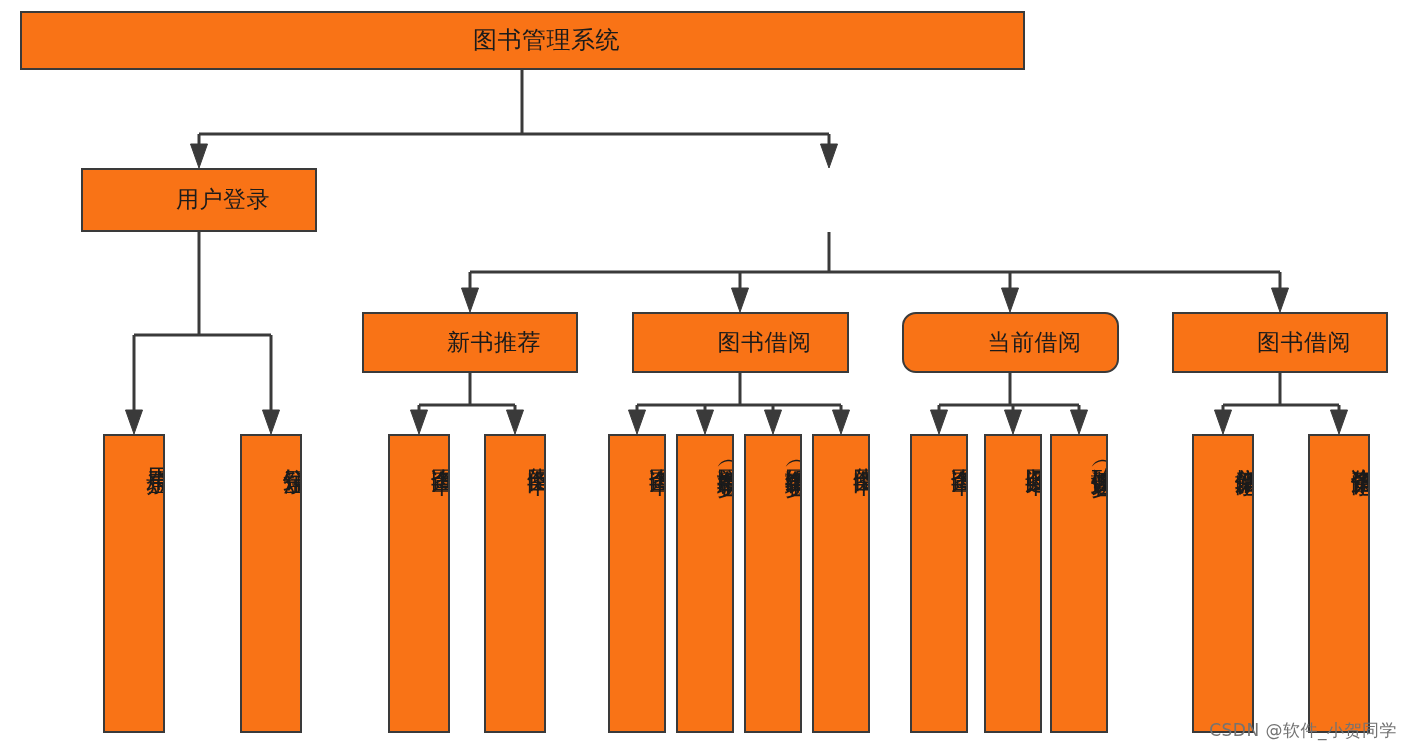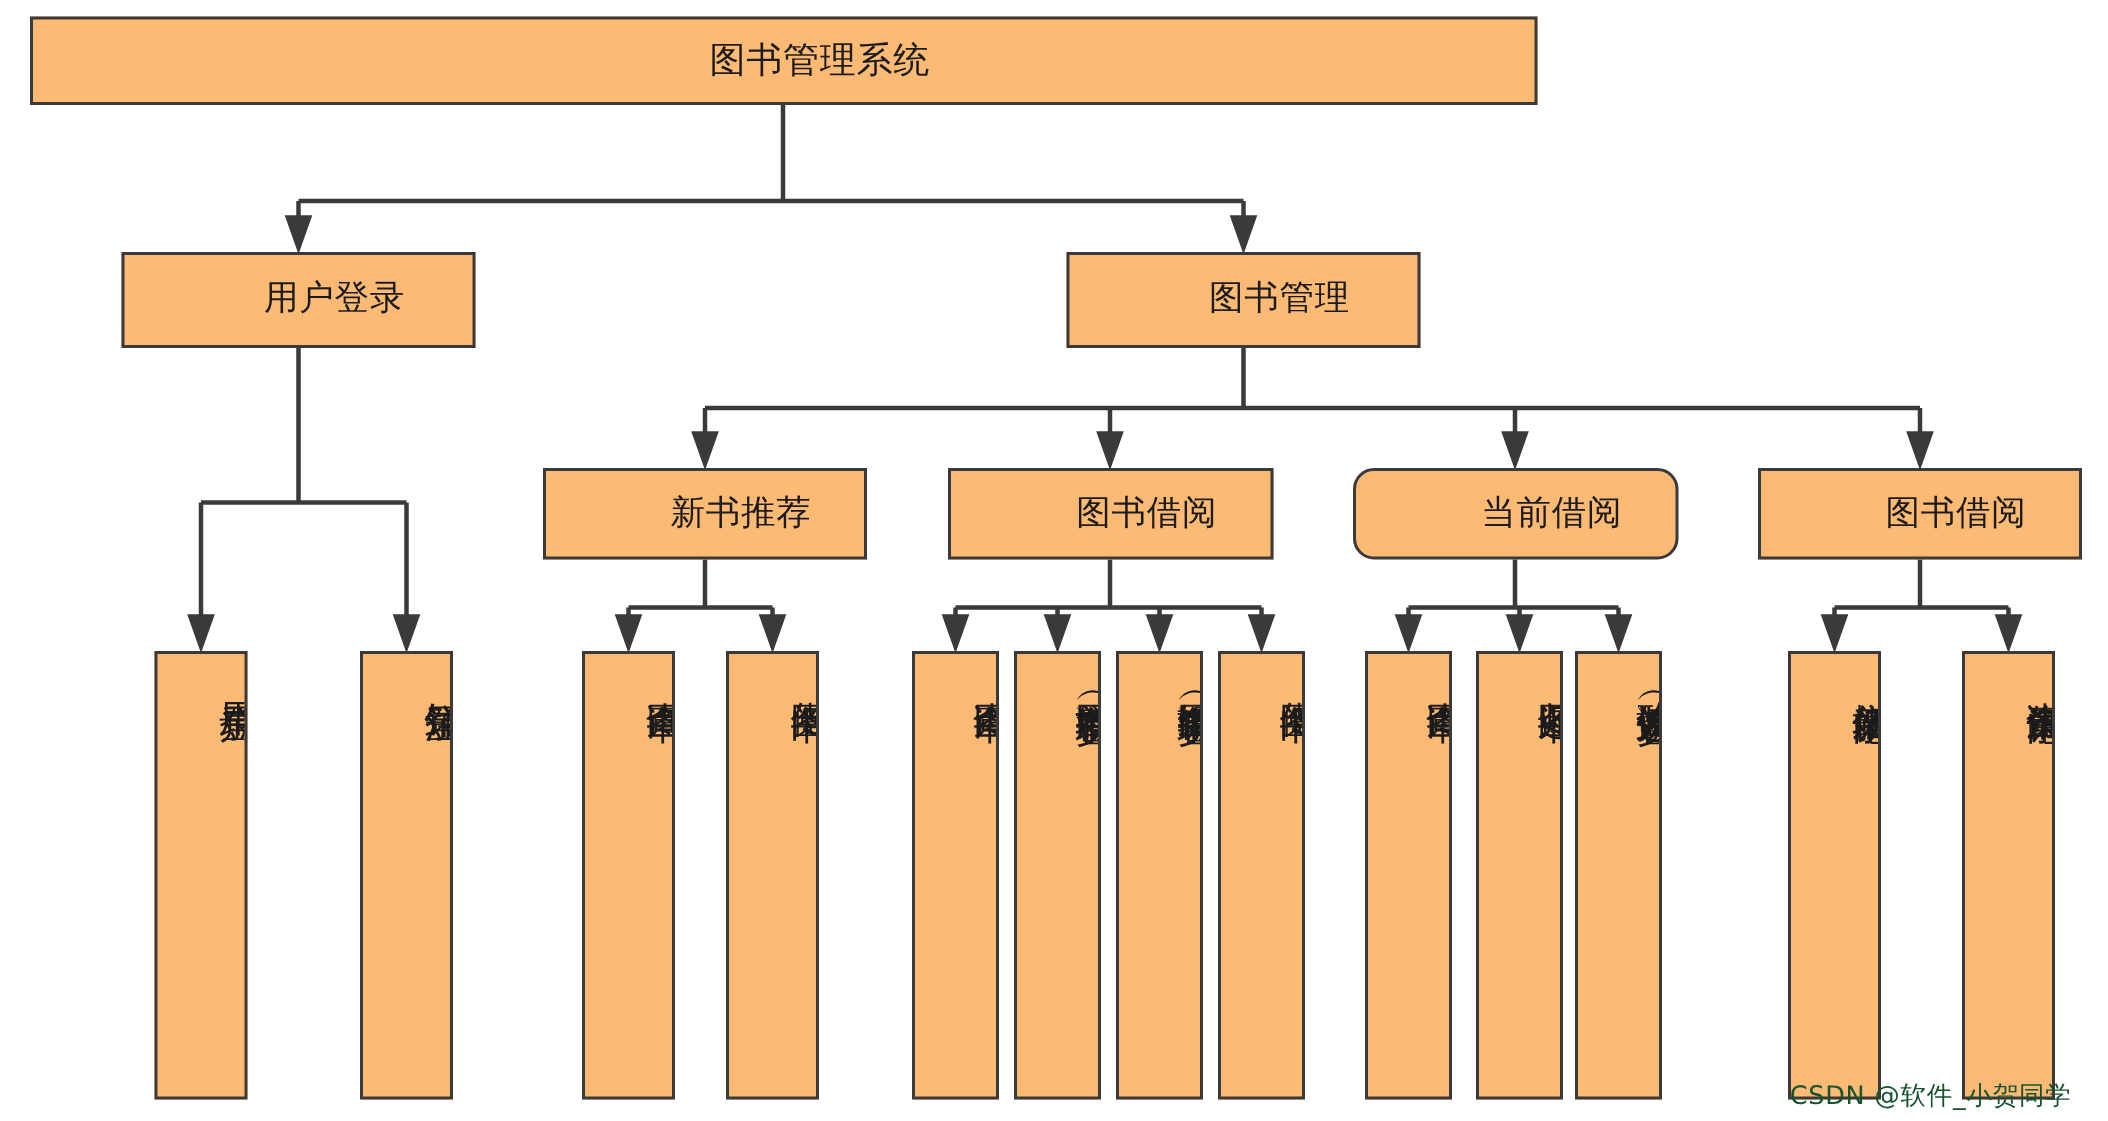--- a/index.html
+++ b/index.html
@@ -23,21 +23,21 @@
     position: absolute;
     left: 0;
     top: 0;
     width: 1405px;
     height: 747px;
   }
   .node-box {
     position: absolute;
     box-sizing: border-box;
     border: 2.5px solid #3a3a3a;
-    background: #fdba74;
+    background: #f97316;
     display: flex;
     align-items: center;
     justify-content: center;
     overflow: hidden;
     padding-left: 48px;
   }
   .node-label {
     color: #1b1b1b;
     text-align: center;
     line-height: 1.18;
@@ -58,24 +58,24 @@
   .node-vertical .node-label {
     writing-mode: vertical-rl;
     text-orientation: upright;
     font-size: 25px;
     line-height: 1.04;
     letter-spacing: 1px;
     white-space: nowrap;
   }
   .watermark {
     position: absolute;
-    right: 24px;
+    right: 8px;
     bottom: 5px;
     font-size: 17px;
-    color: #14532d;
+    color: #737373;
     letter-spacing: 0.5px;
     white-space: nowrap;
     pointer-events: none;
   }
 </style>
 </head>
 <body>
 
 <div id="diagram-root">
 
@@ -134,23 +134,20 @@
       <polygon points="1330.5,410 1347.5,410 1339,434" fill="#3a3a3a" stroke="#3a3a3a" stroke-width="1"></polygon>
     </svg>
 
   <div class="node-box node-root node-horizontal" id="node-root" style="left: 20px; top: 11px; width: 1005px; height: 59px;">
     <span class="node-label">图书管理系统</span>
   </div>
 
   <div class="node-box node-horizontal" id="node-l1-0" style="left: 81px; top: 168px; width: 236px; height: 64px;">
     <span class="node-label">用户登录</span>
   </div>
-  <div class="node-box node-horizontal" id="node-l1-1" style="left: 711px; top: 168px; width: 236px; height: 64px;">
-    <span class="node-label">图书管理</span>
-  </div>
 
   <div class="node-box node-horizontal" id="node-l2-0" style="left: 362px; top: 312px; width: 216px; height: 61px;">
     <span class="node-label">新书推荐</span>
   </div>
   <div class="node-box node-horizontal" id="node-l2-1" style="left: 632px; top: 312px; width: 217px; height: 61px;">
     <span class="node-label">图书借阅</span>
   </div>
   <div class="node-box node-horizontal" id="node-l2-2" style="left: 902px; top: 312px; width: 217px; height: 61px; border-radius: 14px;">
     <span class="node-label">当前借阅</span>
   </div>

